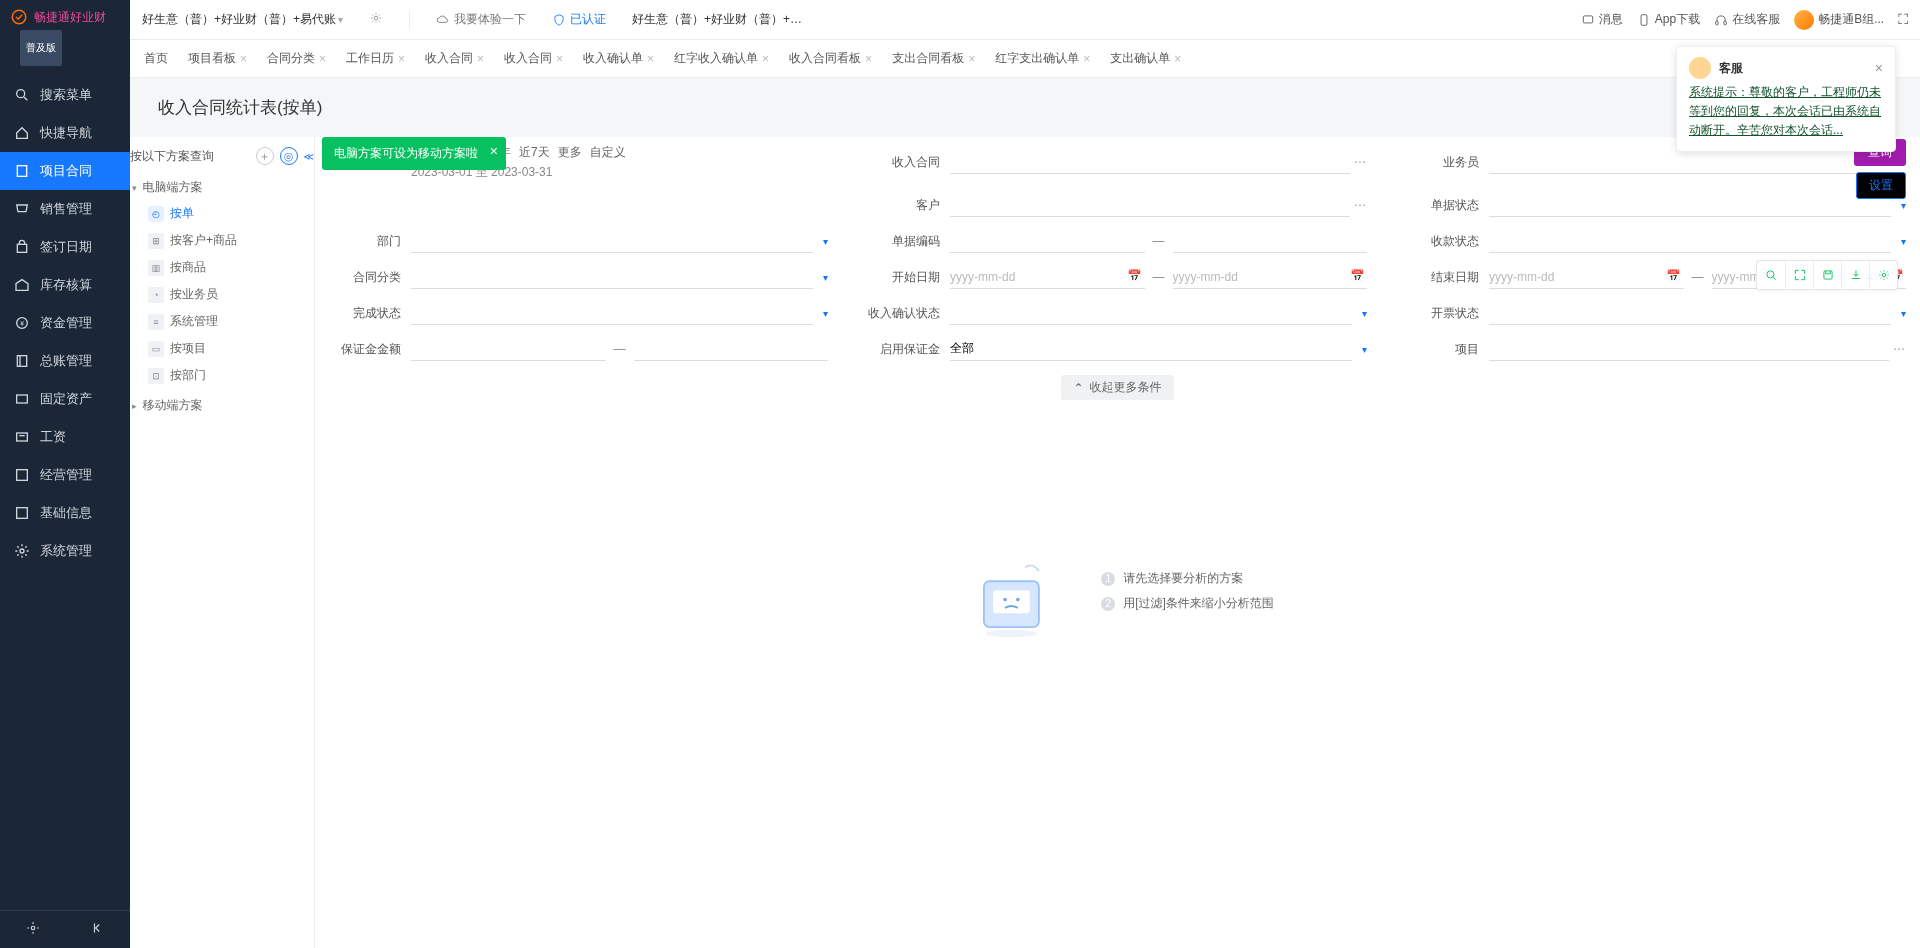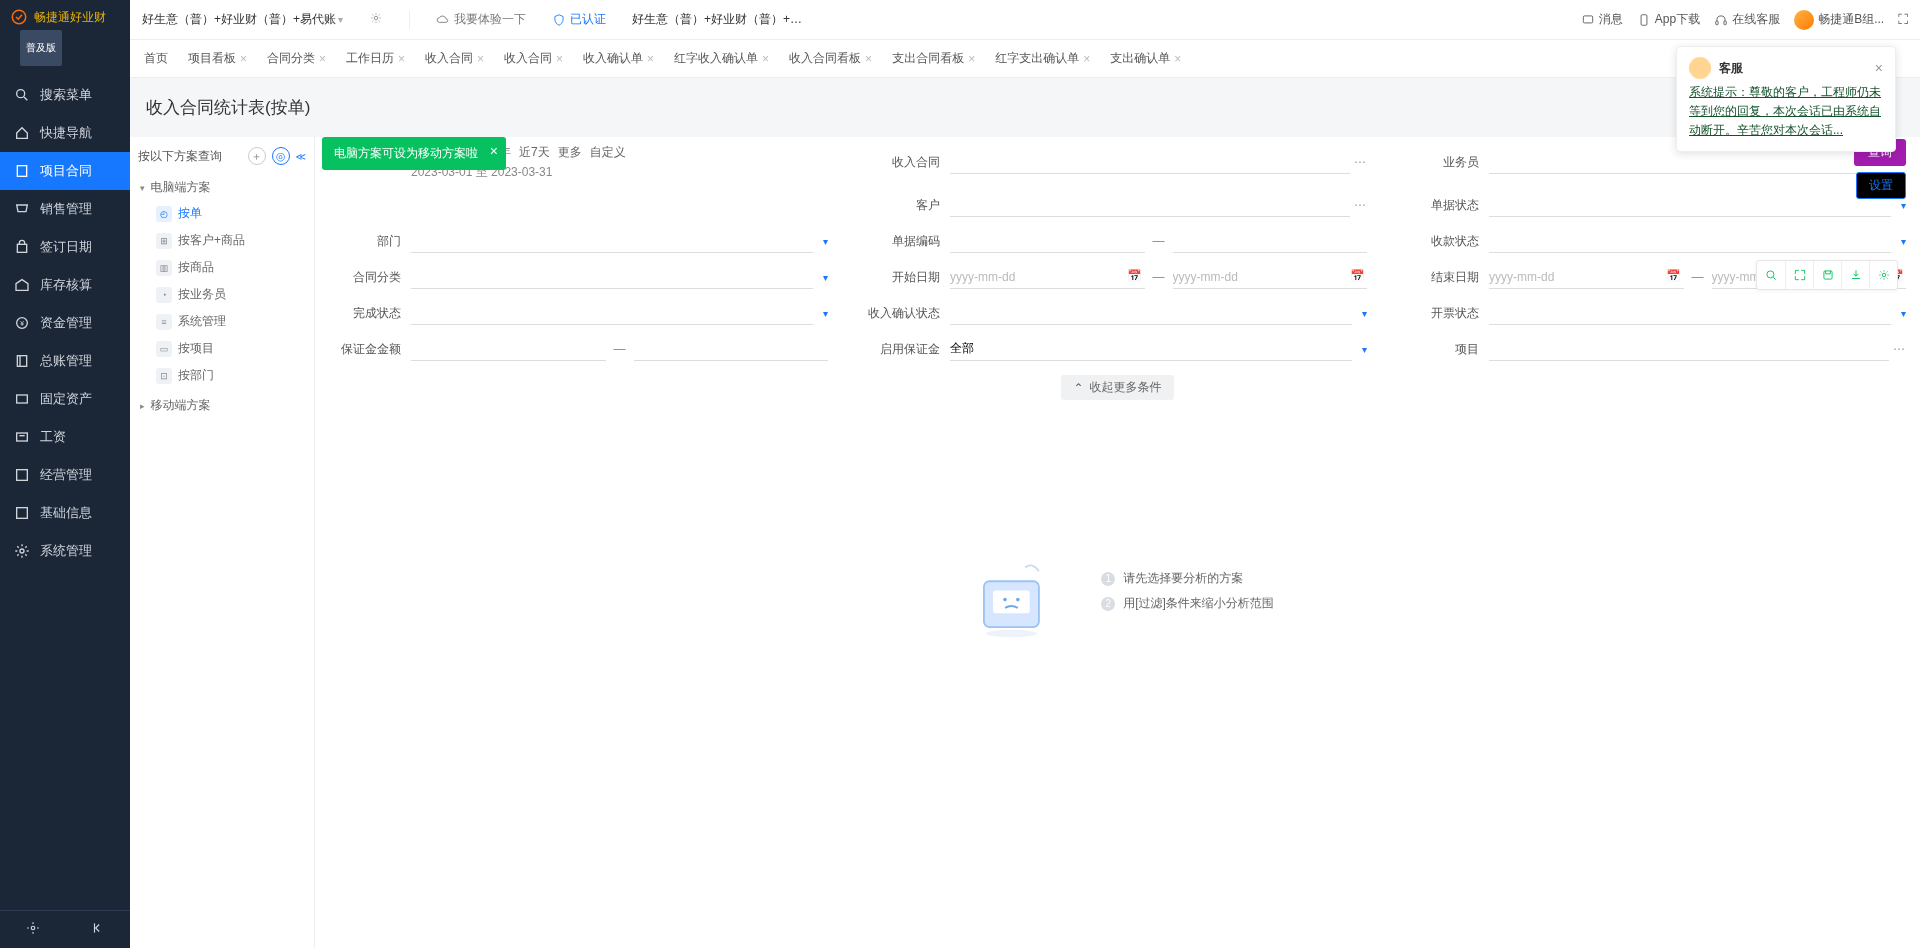--- a/index.html
+++ b/index.html
@@ -2,21 +2,21 @@
 <html><head>
 <meta charset="utf-8">
 <style>
 * { margin: 0; padding: 0; box-sizing: border-box; font-family: "Microsoft YaHei", Arial, sans-serif; }
 body { background: #fff; font-size: 12px; color: #333; overflow: hidden; }
 
 .app { display: flex; height: 100vh; }
 
 
 .sidebar { width: 130px; background: #1b2637; color: #d0d4db; display: flex; flex-direction: column; }
-.logo-area { padding: 8px 10px; display: flex; align-items: center; gap: 6px; font-size: 12px; color: #eab308; }
+.logo-area { padding: 8px 10px; display: flex; align-items: center; gap: 6px; font-size: 12px; color: #ec4899; }
 .logo-area svg { width: 18px; height: 18px; }
 .edition-badge { font-size: 10px; color: #fff; background: #3a4a63; padding: 11px 6px; border-radius: 2px; margin-left: 10px; margin-top: -4px; margin-bottom: 6px; display: inline-block; }
 .edition-wrap { padding: 0 0 4px 10px; }
 .nav { flex: 1; }
 .nav-item { display: flex; align-items: center; gap: 10px; padding: 10px 14px; cursor: pointer; font-size: 13px; }
 .nav-item.active { background: #1677ff; color: #fff; }
 .nav-item svg { width: 16px; height: 16px; fill: currentColor; flex-shrink: 0; }
 .sidebar-bottom { display: flex; border-top: 1px solid #2c3a52; }
 .sidebar-bottom .btn { flex: 1; text-align: center; padding: 10px 0; cursor: pointer; }
 .sidebar-bottom svg { width: 14px; height: 14px; fill: #d0d4db; }
@@ -38,27 +38,27 @@
 .avatar { width: 20px; height: 20px; border-radius: 50%; background: linear-gradient(135deg,#ffb347,#ff7b00); }
 .topbar svg { width: 14px; height: 14px; fill: currentColor; }
 .fullscreen-ico { font-size: 14px; color: #555; }
 
 
 .tabs { height: 38px; display: flex; align-items: center; padding: 0 4px; border-bottom: 1px solid #eee; overflow: hidden; }
 .tab { padding: 0 10px; height: 100%; display: flex; align-items: center; gap: 4px; font-size: 12px; color: #555; cursor: pointer; white-space: nowrap; }
 .tab .close { color: #bbb; font-size: 12px; }
 
 
-.page-header { background: #f5f6f8; padding: 18px 16px; font-size: 17px; color: #333; }
+.page-header { background: #f5f6f8; padding: 18px 28px; font-size: 17px; color: #333; }
 
 
 .content { flex: 1; display: flex; min-height: 0; }
 
 
-.scheme-panel { width: 185px; border-right: 1px solid #eee; padding: 10px 8px; font-size: 12px; position: relative; }
+.scheme-panel { width: 185px; border-right: 1px solid #eee; padding: 10px 0; font-size: 12px; position: relative; }
 .scheme-header { display: flex; align-items: center; gap: 6px; margin-bottom: 10px; color: #555; }
 .scheme-header .title { flex: 1; }
 .scheme-header .ico { width: 18px; height: 18px; border: 1px solid #ccc; border-radius: 50%; display: flex; align-items: center; justify-content: center; color: #888; cursor: pointer; font-size: 11px; }
 .scheme-header .ico.blue { border-color: #1677ff; color: #1677ff; }
 .collapse-arrow { color: #1677ff; font-size: 10px; cursor: pointer; }
 .tree-group { margin-bottom: 4px; }
 .tree-label { display: flex; align-items: center; gap: 6px; padding: 4px 2px; color: #666; cursor: pointer; }
 .tree-caret { font-size: 9px; color: #888; }
 .tree-children { padding-left: 14px; }
 .tree-item { display: flex; align-items: center; gap: 6px; padding: 5px 4px; color: #666; cursor: pointer; border-radius: 3px; }

